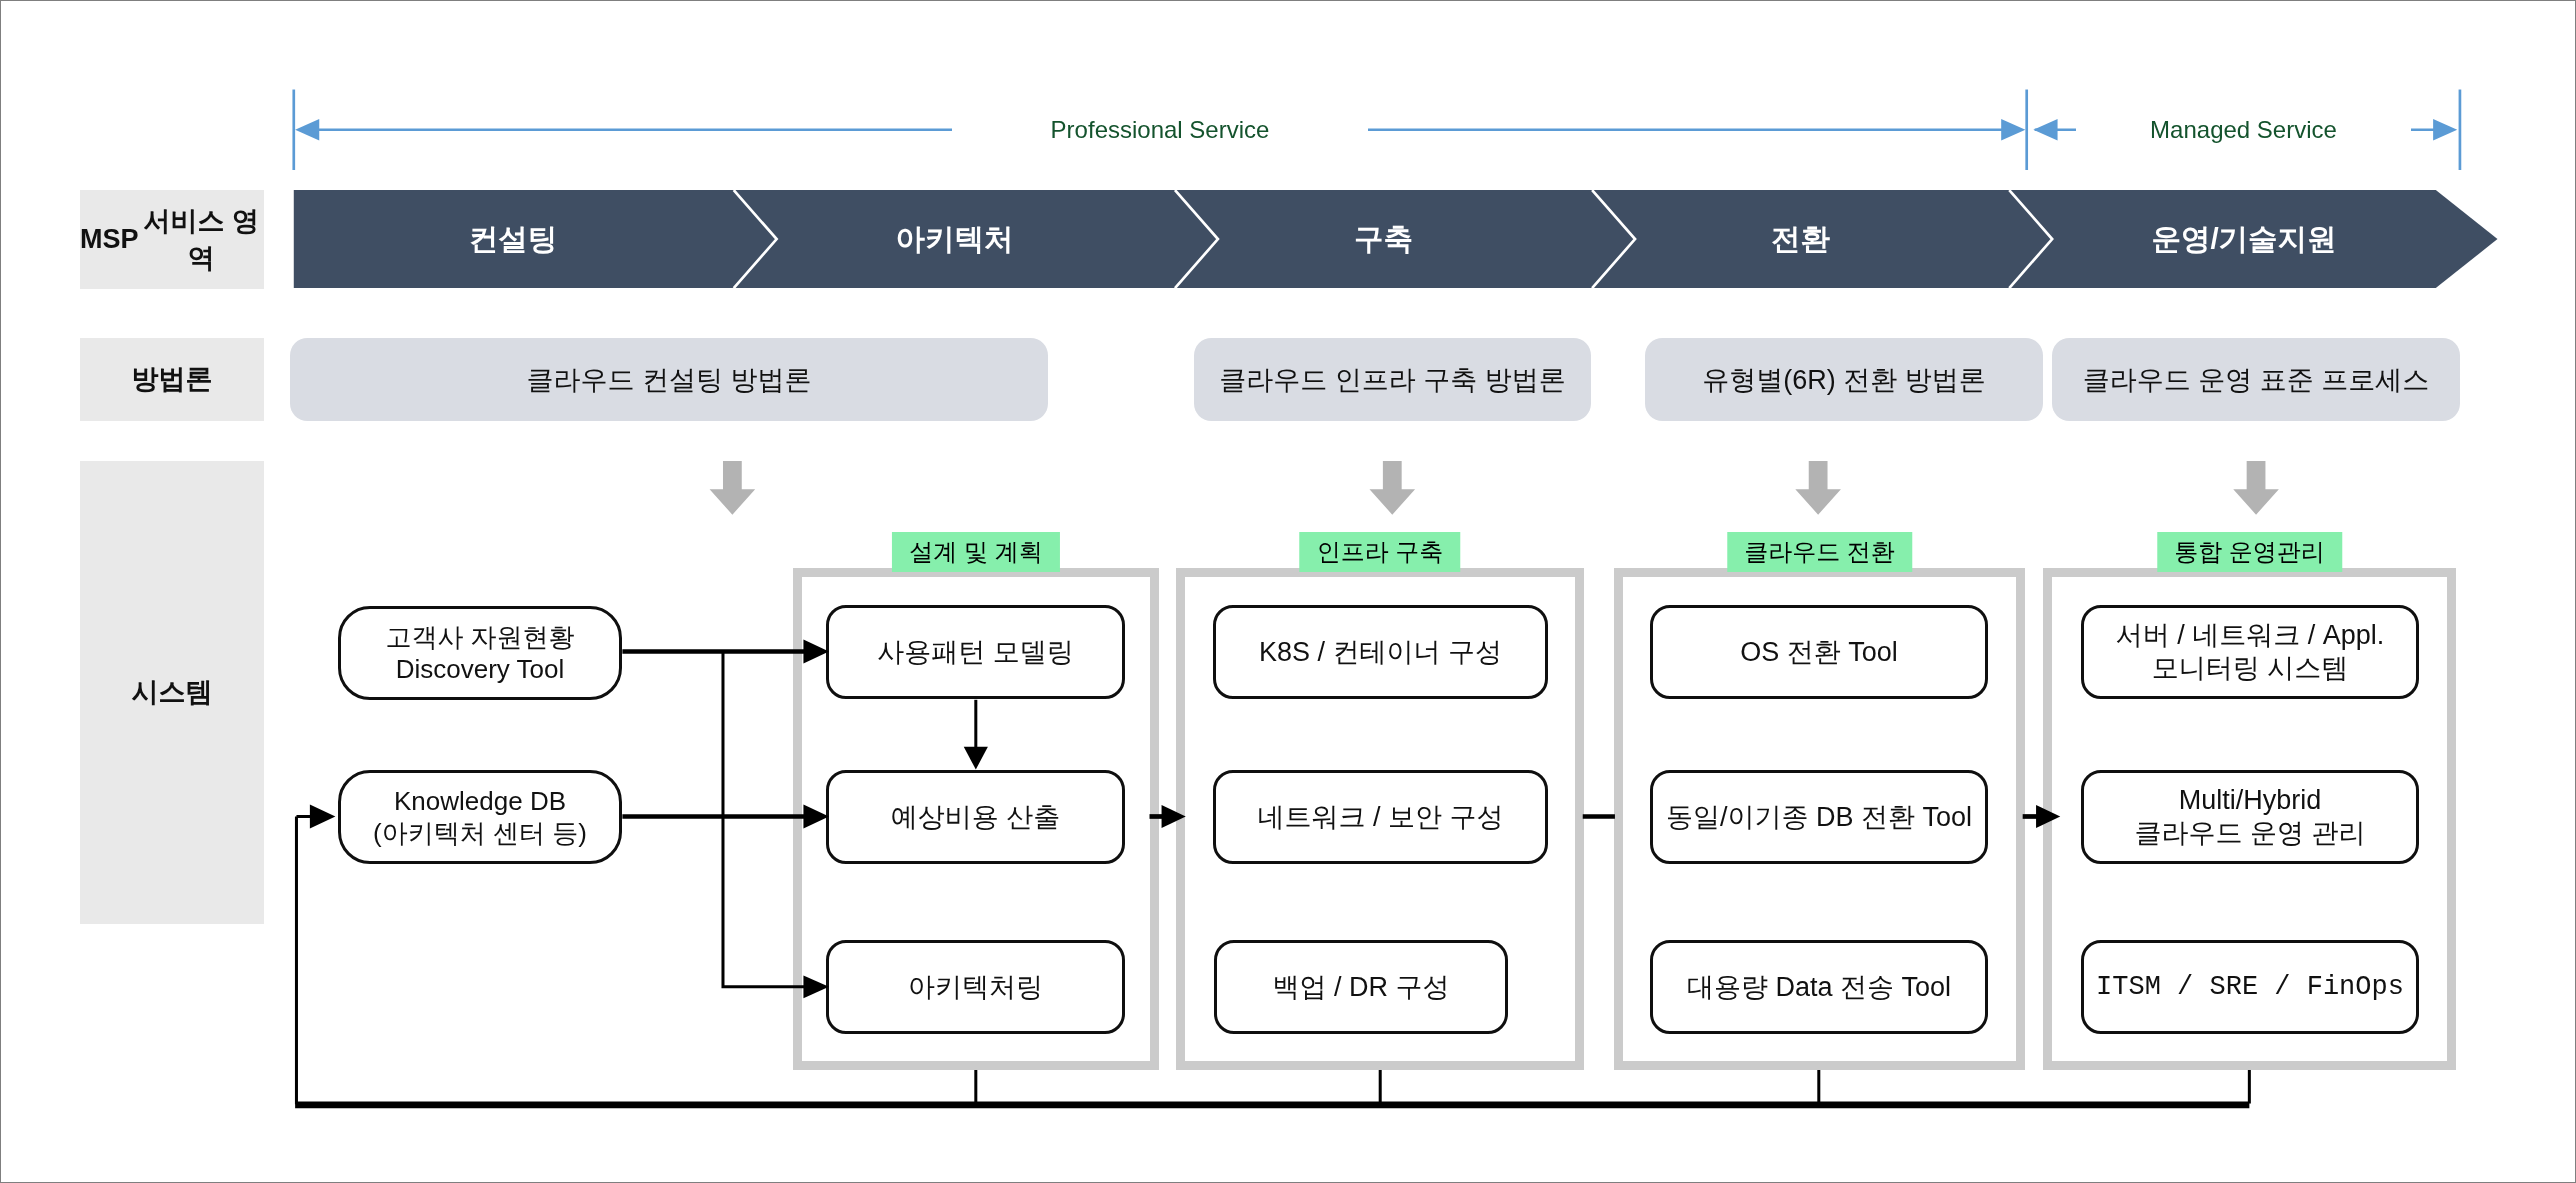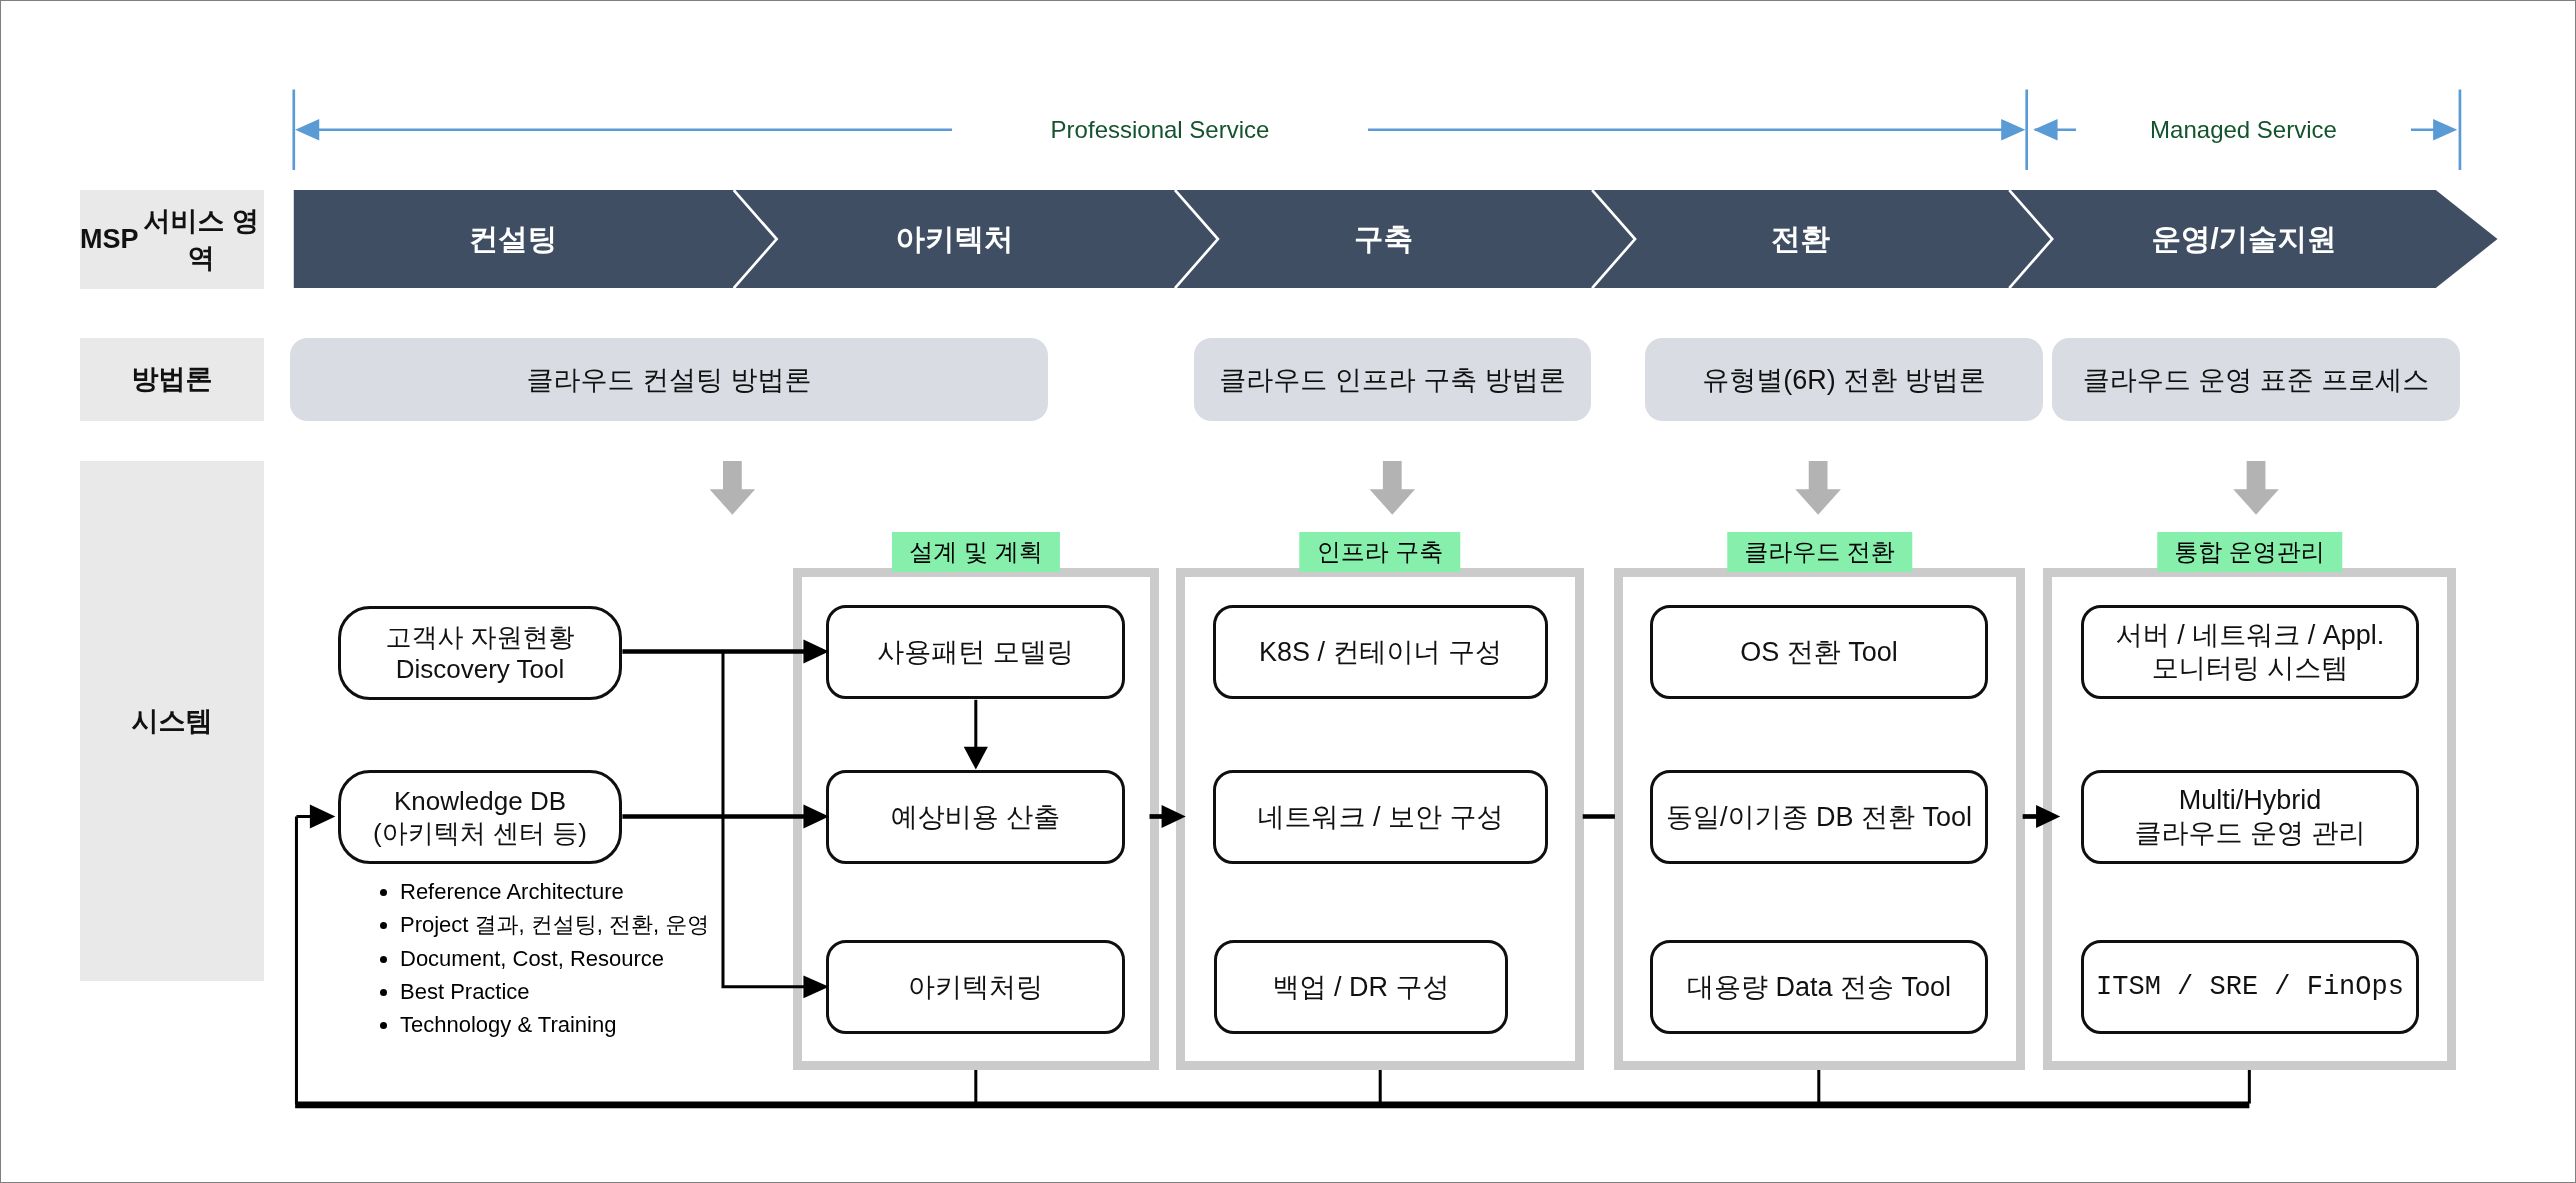--- a/index.html
+++ b/index.html
@@ -95,21 +95,21 @@
   <div class="hlabel" style="left:951px; width:416px;">Professional Service</div>
   <div class="hlabel" style="left:2075px; width:335px;">Managed Service</div>
 
   <div class="rowlabel" style="top:189px; height:99px;">
     <span>MSP</span>
     <span>서비스 영역</span>
   </div>
   <div class="rowlabel" style="top:337px; height:83px;">
     <span>방법론</span>
   </div>
-  <div class="rowlabel" style="top:460px; height:520px;">
+  <div class="rowlabel" style="top:460px; height:463px;">
     <span>시스템</span>
   </div>
 
   <div class="chev-label" style="left:292px; width:440px;">컨설팅</div>
   <div class="chev-label" style="left:733px; width:441px;">아키텍처</div>
   <div class="chev-label" style="left:1174px; width:417px;">구축</div>
   <div class="chev-label" style="left:1591px; width:417px;">전환</div>
   <div class="chev-label" style="left:2008px; width:470px;">운영/기술지원</div>
 
   <div class="mbox" style="left:289px; width:758px;">클라우드 컨설팅 방법론</div>
@@ -117,29 +117,20 @@
   <div class="mbox" style="left:1644px; width:398px;">유형별(6R) 전환 방법론</div>
   <div class="mbox" style="left:2051px; width:408px;">클라우드 운영 표준 프로세스</div>
 
   <div class="srcbox" style="top:605px;">
     <span>고객사 자원현황</span>
     <span>Discovery Tool</span>
   </div>
   <div class="srcbox" style="top:769px;">
     <span>Knowledge DB</span>
     <span>(아키텍처 센터 등)</span>
-  </div>
-  <div id="knowledge-list">
-    <ul>
-      <li>Reference Architecture</li>
-      <li>Project 결과, 컨설팅, 전환, 운영</li>
-      <li>Document, Cost, Resource</li>
-      <li>Best Practice</li>
-      <li>Technology &amp; Training</li>
-    </ul>
   </div>
 
   <div class="group" style="left:792px; width:366px;">
     <div class="gtitle">설계 및 계획</div>
   </div>
   <div class="group" style="left:1175px; width:408px;">
     <div class="gtitle">인프라 구축</div>
   </div>
   <div class="group" style="left:1613px; width:411px;">
     <div class="gtitle">클라우드 전환</div>

